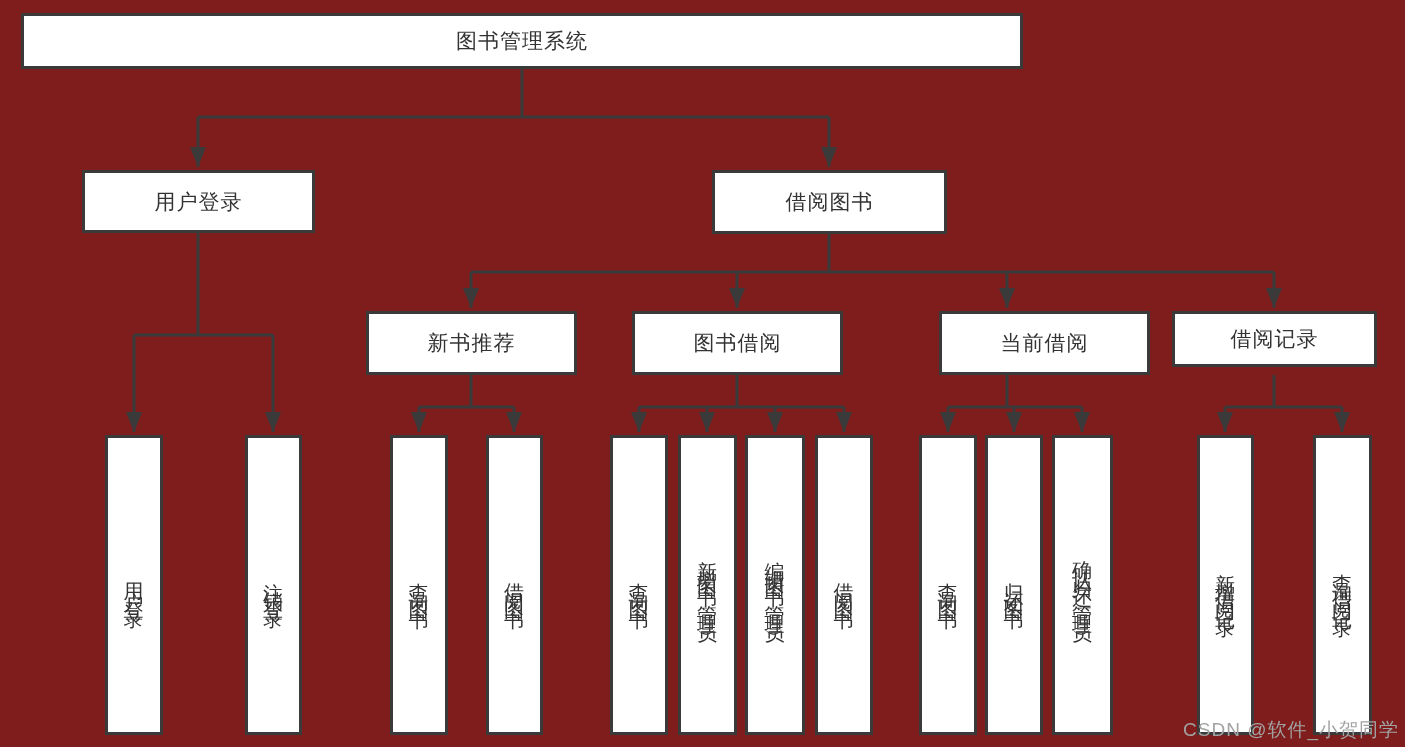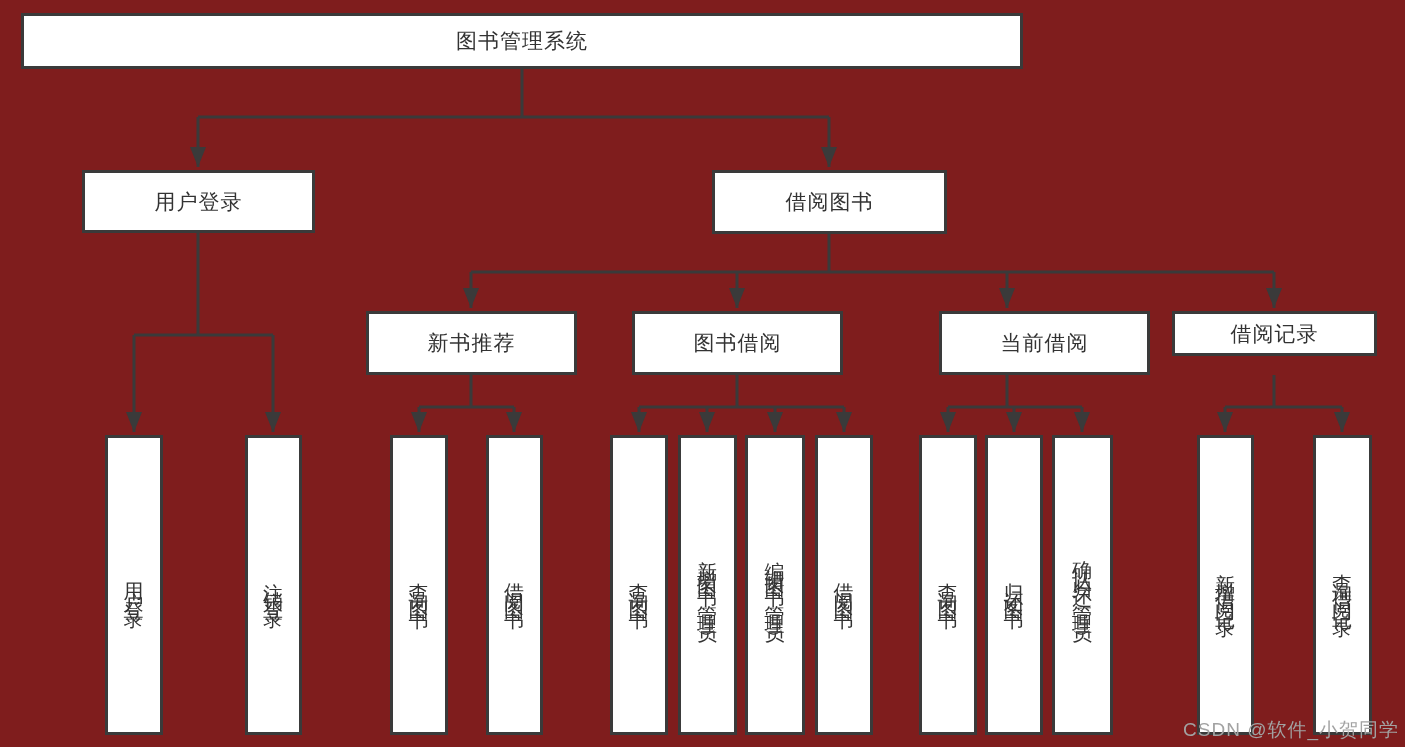--- a/index.html
+++ b/index.html
@@ -110,21 +110,21 @@
 
   <div class="box h" style="left:632px;top:311px;width:211px;height:64px">
     <span class="lbl">图书借阅</span>
   </div>
   <div class="box h" style="left:366px;top:311px;width:211px;height:64px">
     <span class="lbl">新书推荐</span>
   </div>
   <div class="box h" style="left:939px;top:311px;width:211px;height:64px">
     <span class="lbl">当前借阅</span>
   </div>
-  <div class="box h" style="left:1172px;top:311px;width:205px;height:45px">
+  <div class="box h" style="left:1172px;top:311px;width:205px;height:56px">
     <span class="lbl">借阅记录</span>
   </div>
 
   <div class="box v" style="left:105px;top:435px;width:58px;height:300px">
     <span class="lbl">用户登录</span>
   </div>
   <div class="box v" style="left:245px;top:435px;width:57px;height:300px">
     <span class="lbl">注销登录</span>
   </div>
 

